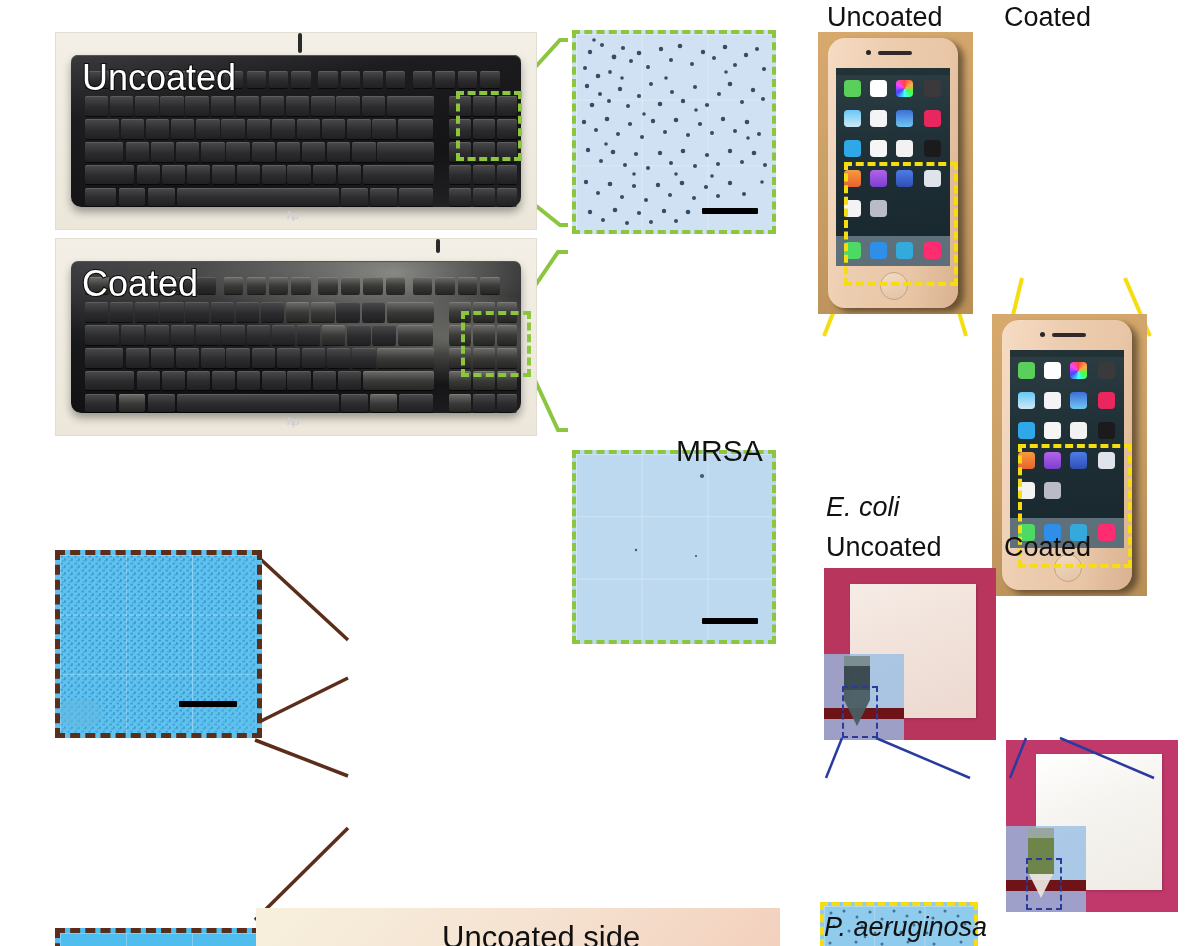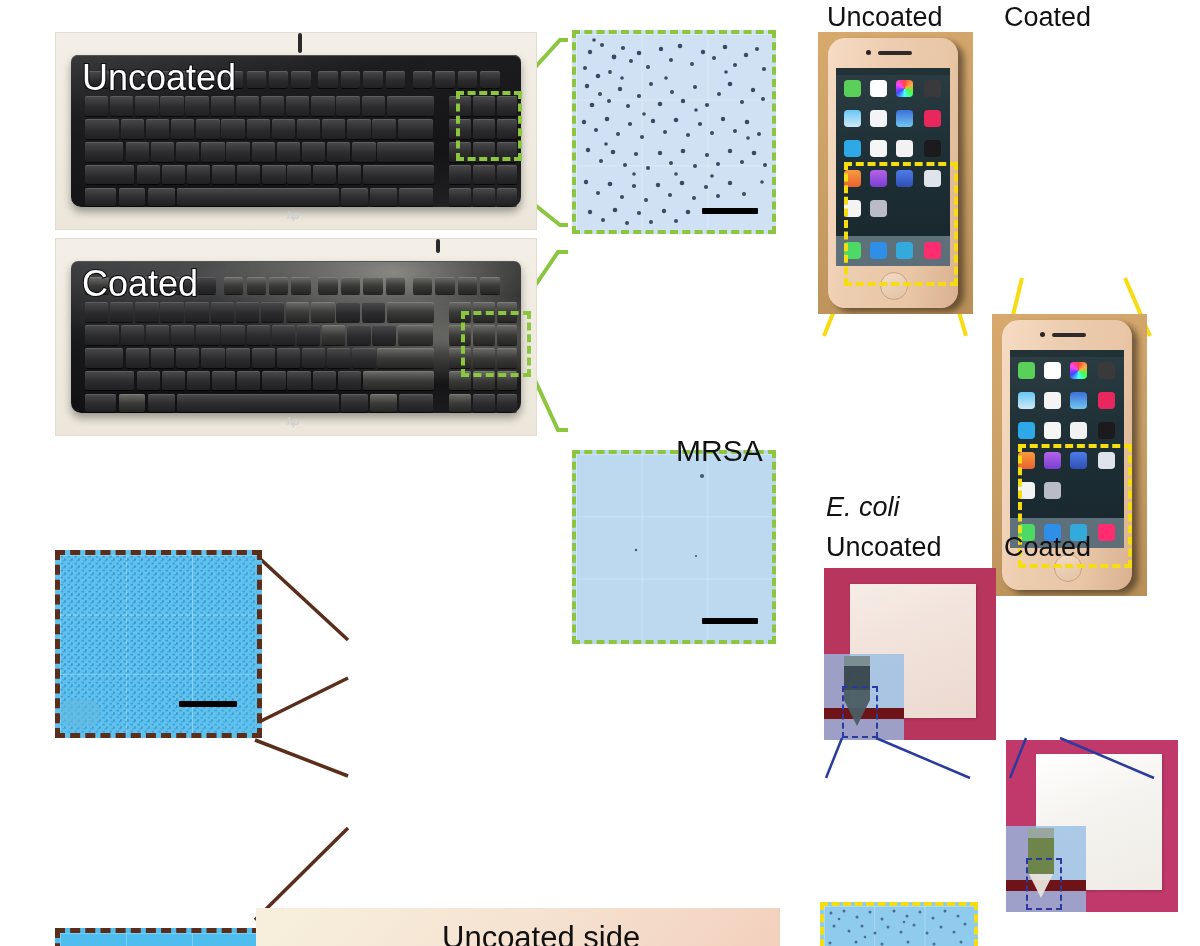--- a/index.html
+++ b/index.html
@@ -732,15 +732,16 @@
       <div class="abs" style="left:20px;top:118px;width:32px;height:48px;border:2.5px dashed #2a3b9e;"></div>
     </div>
 
     <svg class="conn" style="left:0;top:0;width:390px;height:418px;">
       <line x1="32" y1="210" x2="16" y2="250" stroke="#2a3b9e" stroke-width="2.5"></line>
       <line x1="66" y1="210" x2="160" y2="250" stroke="#2a3b9e" stroke-width="2.5"></line>
       <line x1="216" y1="210" x2="200" y2="250" stroke="#2a3b9e" stroke-width="2.5"></line>
       <line x1="250" y1="210" x2="344" y2="250" stroke="#2a3b9e" stroke-width="2.5"></line>
     </svg>
 
+    <div class="lbl plain-black" style="left:14px;top:384px;font-size:27px;font-style:italic;">P. aeruginosa</div>
   </div>
 
 </div>
 
 </body></html>

